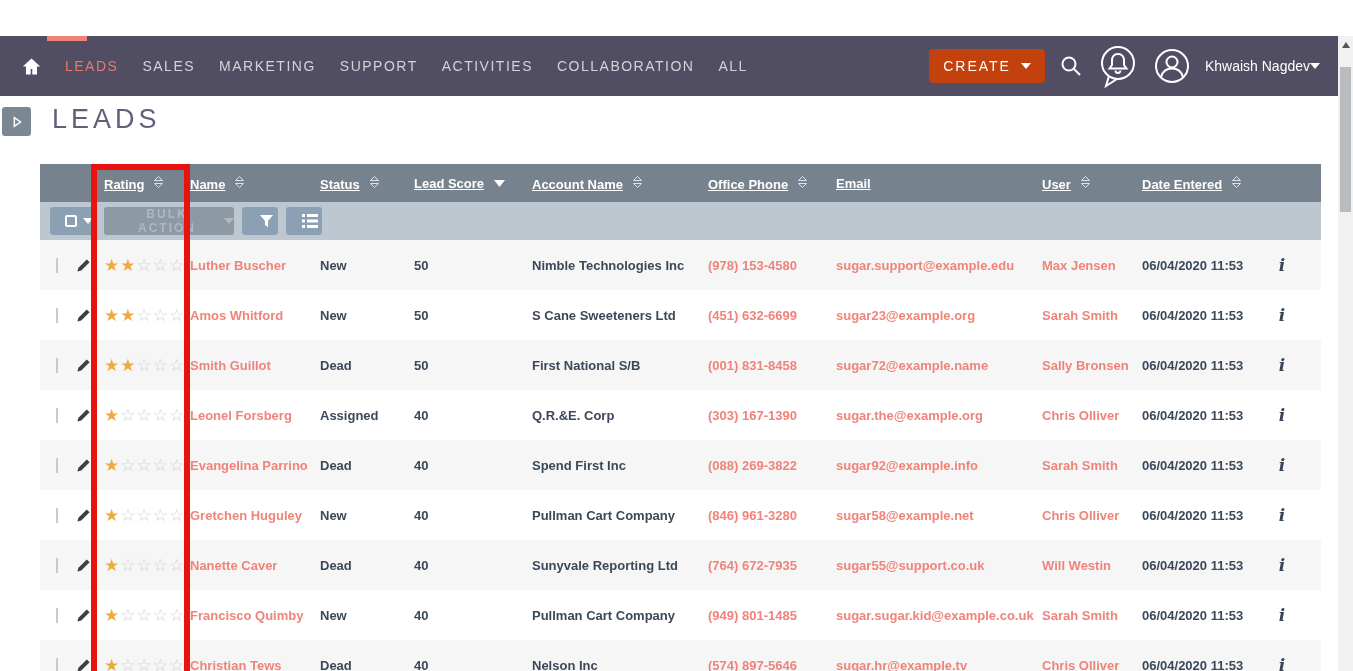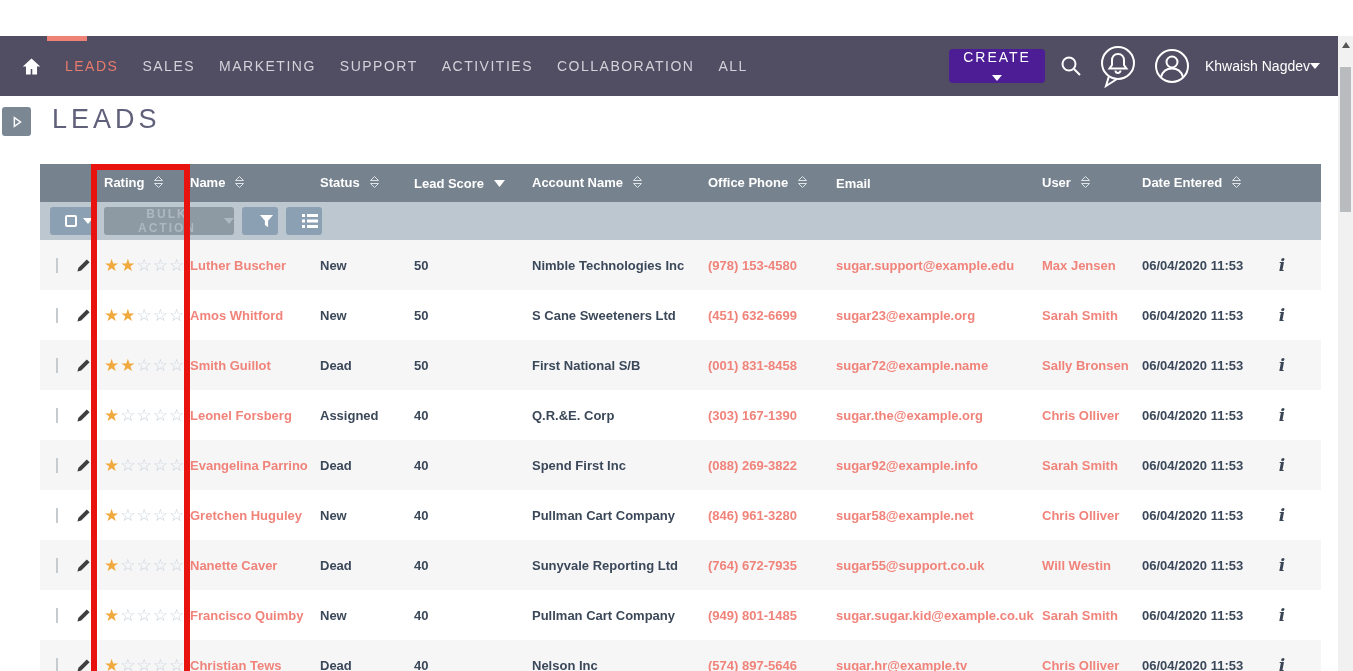--- a/index.html
+++ b/index.html
@@ -9,43 +9,43 @@
 
   
   .topnav { position:absolute; left:0; top:0; width:1338px; height:60px;
             background:var(--nav-bg,#514e63); display:flex; align-items:center; }
   .nav-left { display:flex; align-items:center; gap:24px; padding-left:22px; }
   .nav-item { color:#d2d2da; font-size:14px; letter-spacing:1.5px; cursor:pointer; white-space:nowrap; }
   .nav-item.active { color:var(--accent,#e87a6d); }
   .active-bar { position:absolute; left:47px; top:0; width:40px; height:5px;
                 background:#ef8276; }
   .nav-right { position:absolute; right:18px; top:0; height:60px; display:flex; align-items:center; gap:14px; }
-  .create-btn { background:#4c1d95; color:#fff; border:none; border-radius:4px;
+  .create-btn { background:#c2410c; color:#fff; border:none; border-radius:4px;
                 height:34px; padding:0 14px; font-size:14px; letter-spacing:2px;
                 display:flex; align-items:center; gap:10px; cursor:pointer;
-                font-family:inherit;flex-direction:column; }
+                font-family:inherit; }
   .caret-down { width:0; height:0; border-left:5px solid transparent;
                 border-right:5px solid transparent; border-top:6px solid #fff; display:inline-block; }
   .nav-icon { display:flex; align-items:center; justify-content:center; cursor:pointer; }
   .user-name { color:#fff; font-size:14px; display:flex; align-items:center; cursor:pointer; white-space:nowrap; }
 
   
   .sidebar-toggle { position:absolute; left:2px; top:71px; width:29px; height:29px;
                     background:#7b8894; border:none; border-radius:3px; cursor:pointer;
                     display:flex; align-items:center; justify-content:center; }
   .page-title { position:absolute; left:52px; top:68px; font-size:27px; color:#60607a;
                 letter-spacing:4px; font-weight:400; }
 
   
   .table-wrap { position:absolute; left:40px; top:128px; width:1281px; }
   .grid-row { display:grid;
     grid-template-columns:32px 28px 86px 130px 94px 118px 176px 128px 206px 100px 122px 40px;
     align-items:center; }
   .thead { background:#76828e; height:38px; color:#fff; font-size:13px; font-weight:bold; }
-  .th { display:flex; align-items:flex-start; gap:9px; padding-left:4px; white-space:nowrap; cursor:pointer; }
+  .th { display:flex; align-items:flex-end; gap:9px; padding-left:4px; white-space:nowrap; cursor:pointer;text-decoration:underline; }
 
   .bulkbar { background:#bdc7cf; height:38px; display:flex; align-items:center;
              padding:0 10px; justify-content:space-between; }
   .bulk-left { display:flex; align-items:center; gap:8px; }
   .sq-btn { height:28px; border:none; border-radius:3px; background:#8ba0b2; color:#fff;
             display:flex; align-items:center; justify-content:center; gap:6px; cursor:pointer;
             font-family:inherit;padding-left:12px; }
   .select-all-btn { width:46px; }
   .cbx-glyph { width:12px; height:12px; border:2px solid #fff; border-radius:2px; background:transparent; }
   .bulk-action-btn { width:130px; background:#8d99a3; color:#aeb8c0; font-size:12px;

